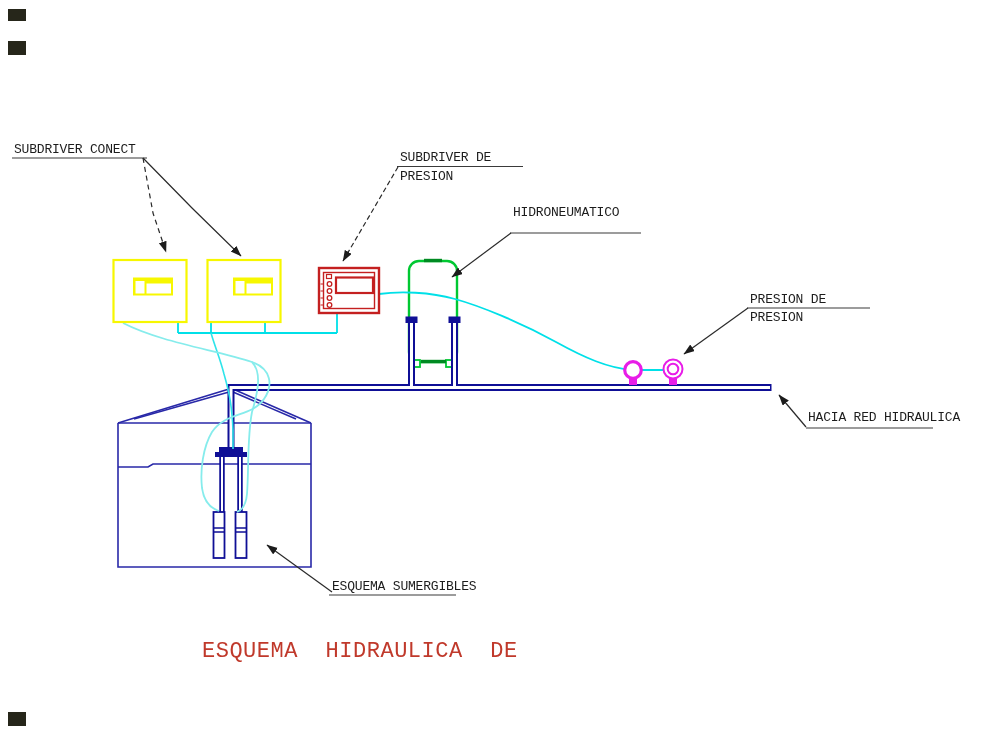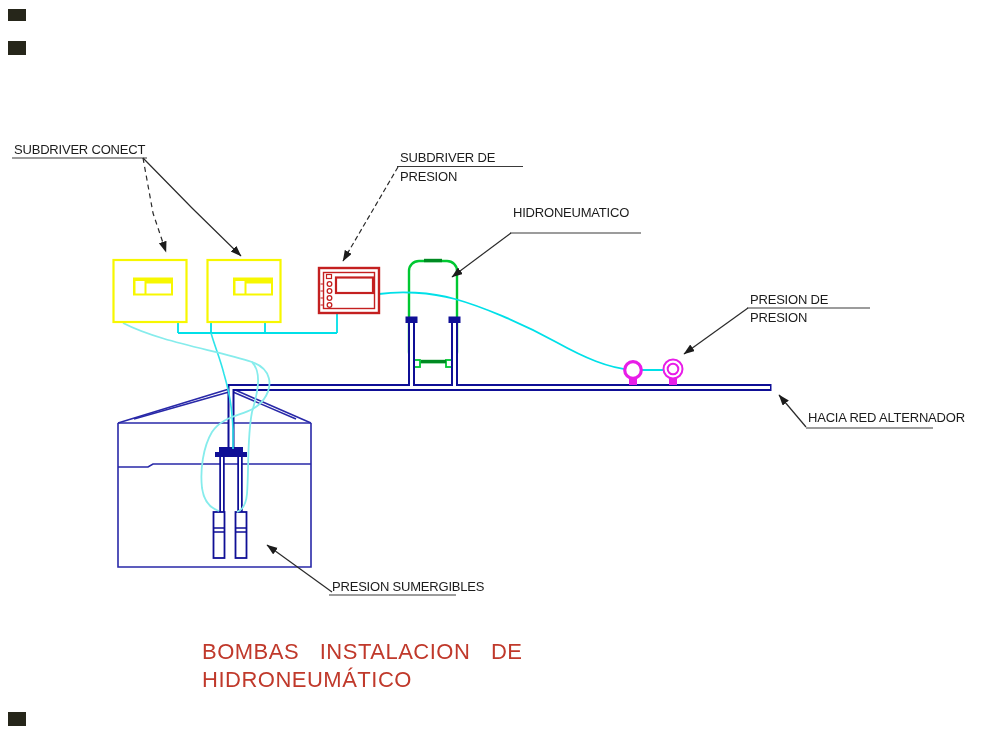--- a/index.html
+++ b/index.html
@@ -1,17 +1,17 @@
 <!DOCTYPE html>
 <html><head>
 <meta charset="utf-8">
 <style>
   html,body{margin:0;padding:0;background:#fff;}
   #canvas{position:relative;width:1000px;height:751px;background:#ffffff;overflow:hidden;
-          font-family:Liberation Sans, sans-serif;}
+          font-family:Liberation Mono, monospace;}
   #drawing{position:absolute;left:0;top:0;}
   .lbl{position:absolute;white-space:nowrap;font-size:13px;letter-spacing:-0.2px;
        color:#1c1c1c;line-height:1.05;}
   .title-line{position:absolute;white-space:nowrap;font-size:22px;letter-spacing:0.5px;
        word-spacing:14px;color:#c0392b;line-height:1;}
 </style>
 </head>
 <body>
 
 <div id="canvas">
@@ -133,19 +133,18 @@
       <path d="M332,592 L267,545" marker-end="url(#arr)"></path>
     </g>
   </svg>
 
   <div class="lbl" style="left:14px;top:143px">SUBDRIVER CONECT</div>
   <div class="lbl" style="left:400px;top:151px">SUBDRIVER DE</div>
   <div class="lbl" style="left:400px;top:170px">PRESION</div>
   <div class="lbl" style="left:513px;top:206px">HIDRONEUMATICO</div>
   <div class="lbl" style="left:750px;top:293px">PRESION DE</div>
   <div class="lbl" style="left:750px;top:311px">PRESION</div>
-  <div class="lbl" style="left:808px;top:411px">HACIA RED ALTERNADOR</div>
-  <div class="lbl" style="left:332px;top:580px">PRESION SUMERGIBLES</div>
+  <div class="lbl" style="left:808px;top:411px">HACIA RED HIDRAULICA</div>
+  <div class="lbl" style="left:332px;top:580px">ESQUEMA SUMERGIBLES</div>
 
-  <div class="title-line" style="left:202px;top:641px">BOMBAS INSTALACION DE</div>
-  <div class="title-line" style="left:202px;top:669px">HIDRONEUMÁTICO</div>
+  <div class="title-line" style="left:202px;top:641px">ESQUEMA HIDRAULICA DE</div>
 
 </div>
 
 </body></html>

